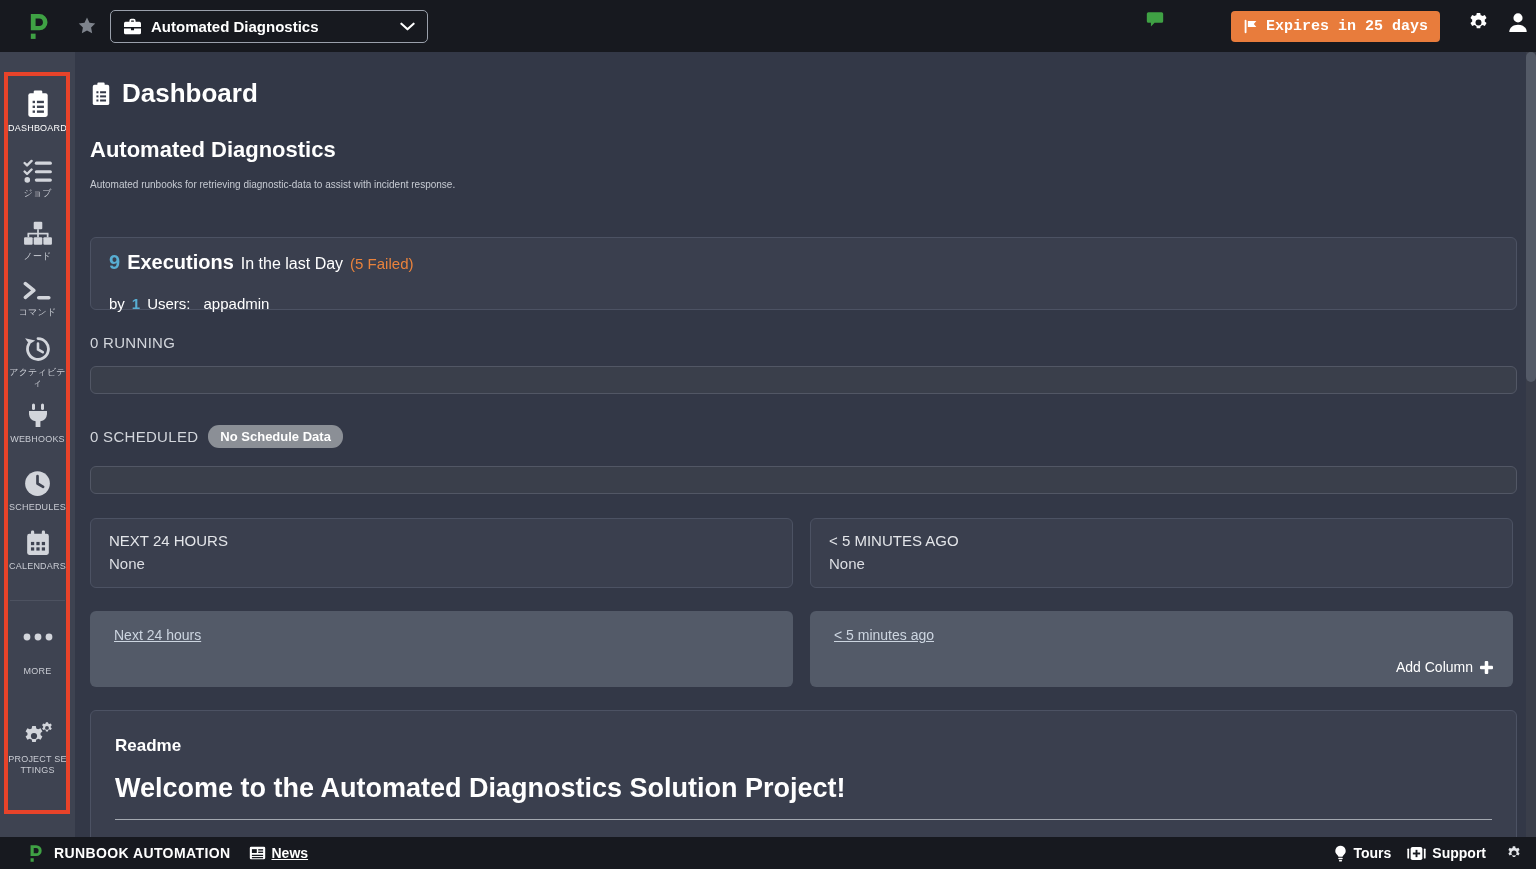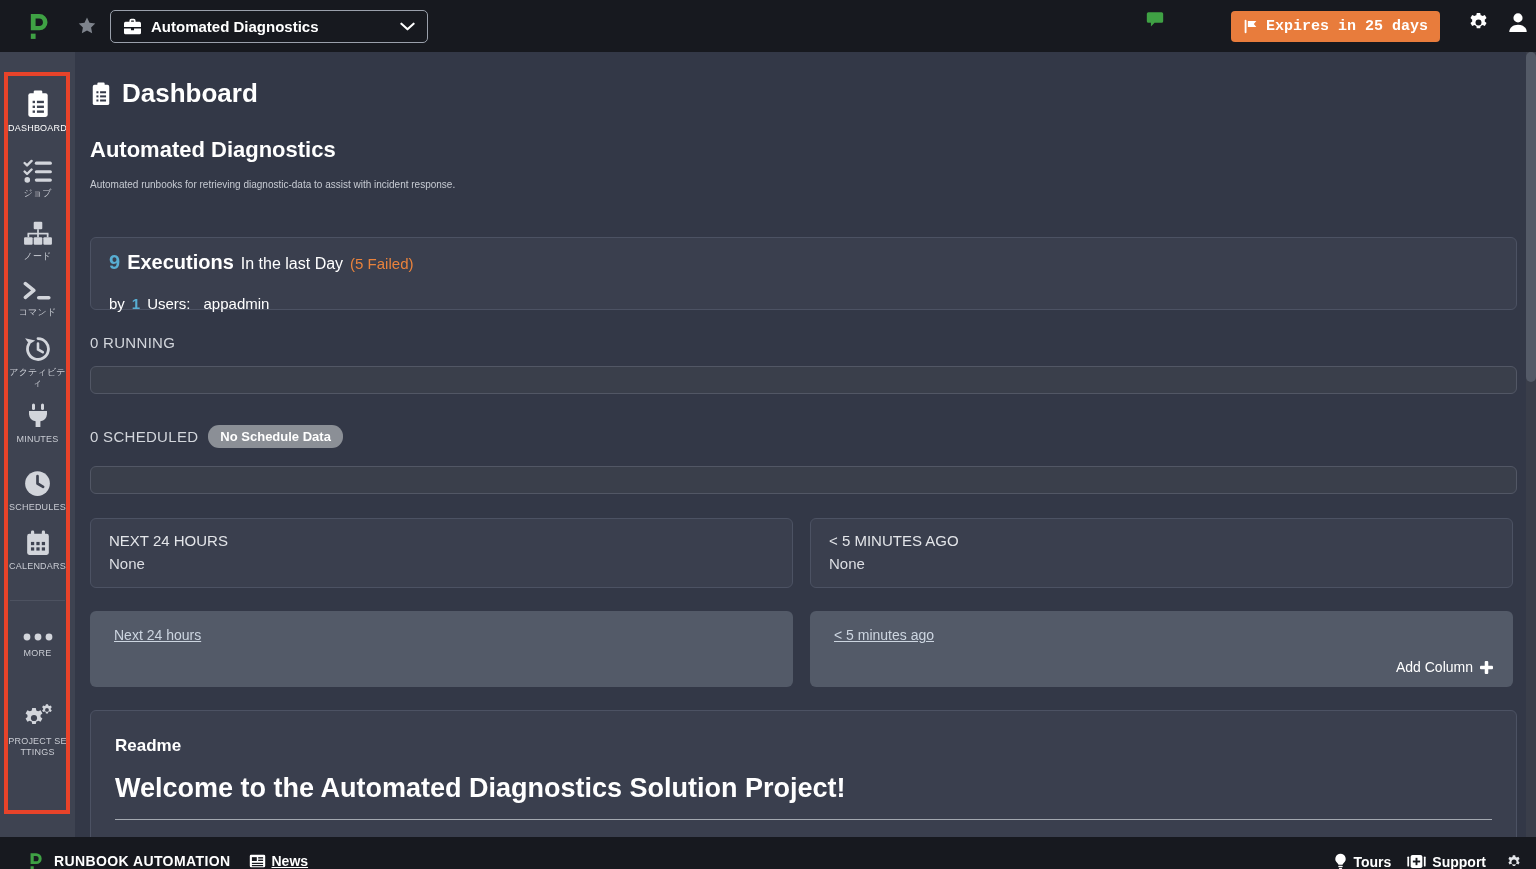--- a/index.html
+++ b/index.html
@@ -119,21 +119,21 @@
   .readme-heading { font-size:27px; font-weight:bold; margin-top:17px; }
   .readme-rule { border:none; border-top:1px solid #a3a8b0; margin-top:15px; }
 
   .scroll-track { position:absolute; top:52px; right:0; width:10px; height:791px; background:#3a3e4a; }
   .scroll-thumb { width:10px; height:330px; background:#545a67; border-radius:5px; }
 
   
   .footer {
     position:absolute; bottom:0; left:0; width:1536px; height:26px;
     background:var(--topbar-bg,#17191f);
-    display:flex; align-items:flex-start; padding:16px 14px; gap:10px;
+    display:flex; align-items:center; padding:16px 14px; gap:10px;
   }
   .footer .brand-sm { color:var(--accent-green,#3fa144); margin-left:14px; }
   .footer-brand { font-size:14px; font-weight:bold; letter-spacing:.4px; margin-left:2px; }
   .footer-news { display:flex; align-items:center; gap:6px; margin-left:8px; cursor:pointer; }
   .footer-news span { font-size:14px; font-weight:bold;text-decoration:underline; }
   .footer-right { margin-left:auto; display:flex; align-items:center; gap:16px; }
   .footer-link { display:flex; align-items:center; gap:6px; cursor:pointer; }
   .footer-link span { font-size:14px; font-weight:bold; }
   .footer-gear { margin-left:4px; color:#e3e5e9; cursor:pointer; }
 </style>
@@ -267,21 +267,21 @@
   </div>
 
   <div class="side-item" style="margin-top:13px">
     <span>
       <svg width="26" height="26" viewBox="0 0 26 26" fill="currentColor">
           <rect x="7" y="0.5" width="3" height="6.5" rx="1.5"></rect>
           <rect x="16" y="0.5" width="3" height="6.5" rx="1.5"></rect>
           <path d="M4 8h18v3.2a8 8 0 0 1-6.6 7.1V24h-4.8v-5.7A8 8 0 0 1 4 11.2z"></path>
         </svg>
     </span>
-    <span class="sl">MINUTES</span>
+    <span class="sl">WEBHOOKS</span>
   </div>
 
   <div class="side-item" style="margin-top:25px">
     <span>
       <svg width="27" height="27" viewBox="0 0 24 24" fill="currentColor">
           <circle cx="12" cy="12" r="11"></circle>
           <path d="M12 5.5V12l5 3" fill="none" stroke="#3e4351" stroke-width="2.4" stroke-linecap="round" stroke-linejoin="round"></path>
         </svg>
     </span>
     <span class="sl">SCHEDULES</span>
@@ -299,21 +299,21 @@
           <rect x="5.5" y="16" width="3" height="3" fill="#3e4351"></rect>
           <rect x="10.5" y="16" width="3" height="3" fill="#3e4351"></rect>
           <rect x="15.5" y="16" width="3" height="3" fill="#3e4351"></rect>
         </svg>
     </span>
     <span class="sl">CALENDARS</span>
   </div>
 
   <div class="side-divider"></div>
 
-  <div class="side-item" style="margin-top:32px; gap:7px;">
+  <div class="side-item" style="margin-top:32px; gap:25px;">
     <span>
       <svg width="30" height="8" viewBox="0 0 30 8" fill="currentColor">
           <circle cx="4" cy="4" r="3.4"></circle>
           <circle cx="15" cy="4" r="3.4"></circle>
           <circle cx="26" cy="4" r="3.4"></circle>
         </svg>
     </span>
     <span class="sl">MORE</span>
   </div>
 

